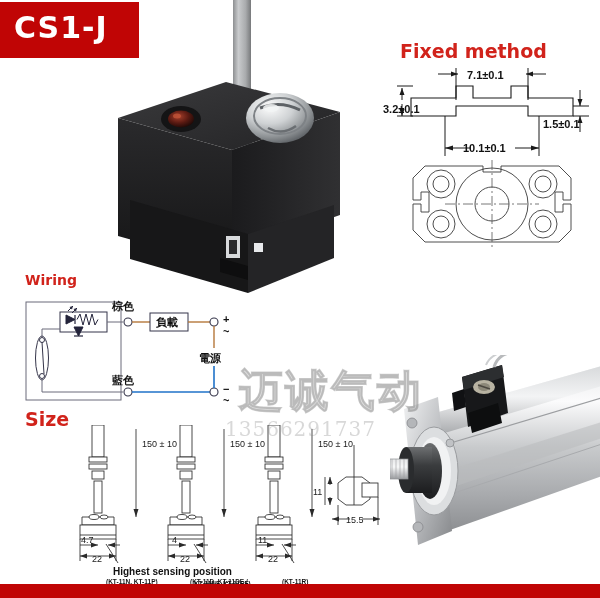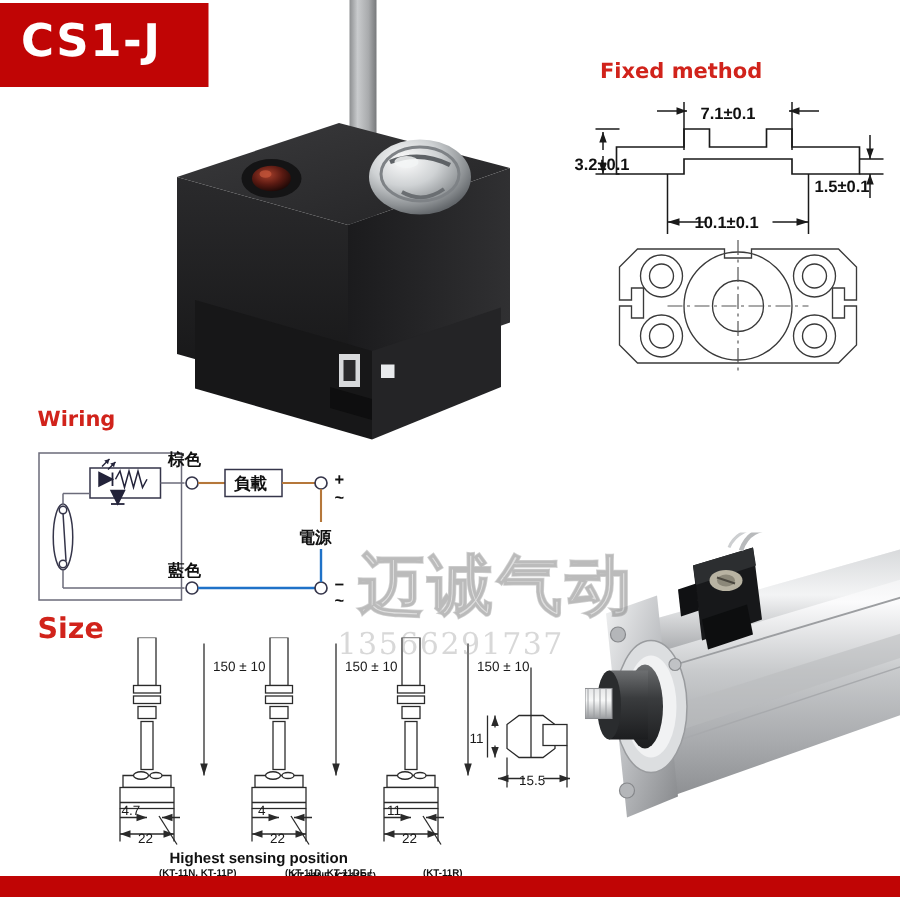--- a/index.html
+++ b/index.html
@@ -8,21 +8,21 @@
 
   #page{position:absolute;left:0;top:0;width:600px;height:598px;background:#fff;padding-left:34px;}
 
   
   .banner{position:absolute;left:0;top:2px;width:139px;height:56px;background:#c00505;}
   .banner-text{position:absolute;left:14px;top:12px;font-size:30px;font-weight:bold;
       color:#fff;letter-spacing:1px;line-height:32px;font-family:"DejaVu Sans",sans-serif;}
 
   
   .sec-head{position:absolute;color:#d1231b;font-weight:bold;font-family:"DejaVu Sans",sans-serif;}
-  #h-fixed{left:400px;top:40px;font-size:14px;text-align:center;}
+  #h-fixed{left:400px;top:40px;font-size:19px;text-align:center;}
   #h-wiring{left:25px;top:272px;font-size:14px;}
   #h-size{left:25px;top:408px;font-size:19px;text-align:right;}
 
   
   .svgbox{position:absolute;}
 
   
   #photo-sensor{left:108px;top:0px;width:245px;height:300px;}
   #photo-cyl{left:390px;top:355px;width:215px;height:200px;}
 

